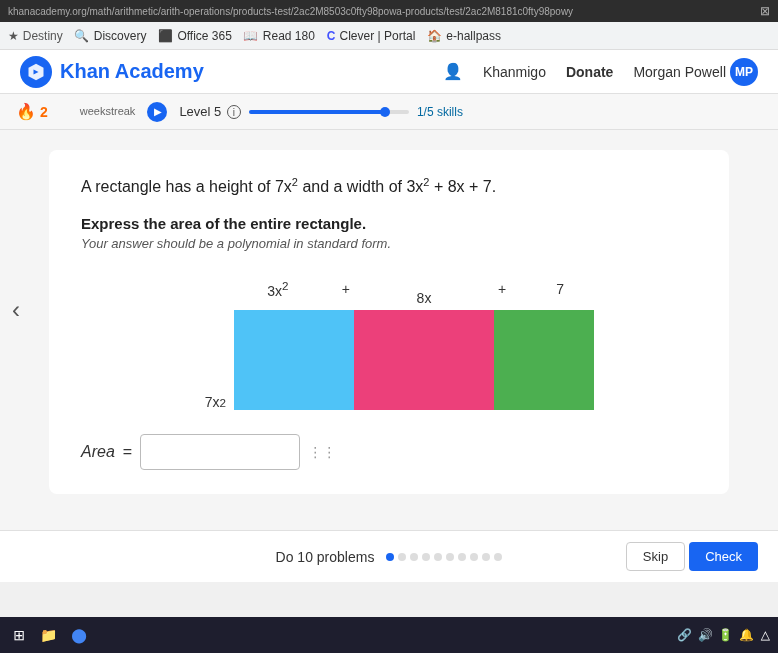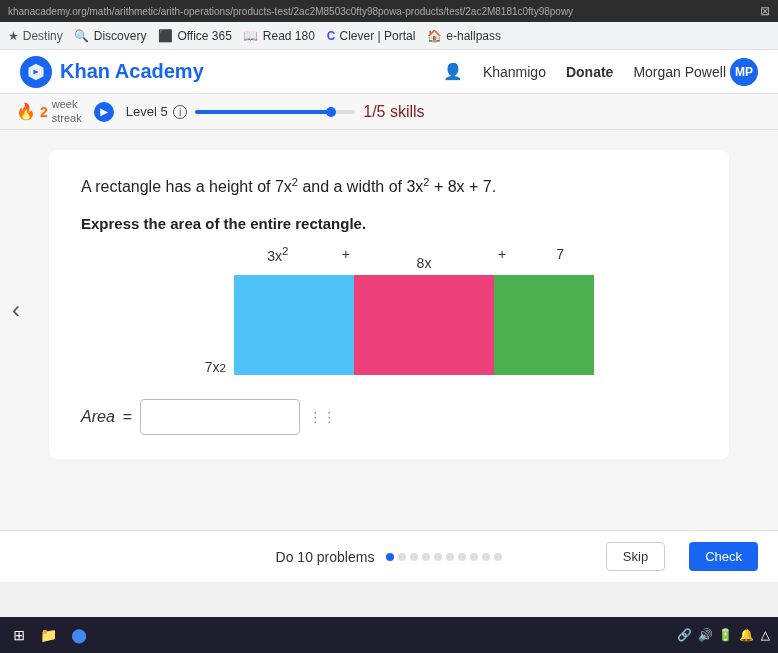--- a/index.html
+++ b/index.html
@@ -195,22 +195,22 @@
     .level-dot {
       width: 10px;
       height: 10px;
       background: #1865f2;
       border-radius: 50%;
       position: absolute;
       right: -5px;
       top: -3px;
     }
     .skill-count {
-      font-size: 16px;
-      color: #7f1d1d;
+      font-size: 12px;
+      color: #0369a1;
       white-space: nowrap;
     }
 
     
     .main-content {
       background: #f5f5f5;
       padding: 20px 40px;
       min-height: 400px;
     }
     .problem-card {
@@ -371,21 +371,21 @@
       border-radius: 50%;
       background: #ddd;
     }
     .dot.active {
       background: #1865f2;
     }
     .bottom-right {
       position: absolute;
       right: 20px;
       display: flex;
-      gap: 24px;
+      gap: 4px;
       border-radius: 7px;
     }
     .skip-btn {
       padding: 6px 16px;
       background: white;
       border: 1px solid #ccc;
       border-radius: 4px;
       font-size: 13px;
       cursor: pointer;
       color: #333;
@@ -505,21 +505,21 @@
         <span>MP</span>
       </div>
     </div>
   </div>
 </div>
 
 <div class="streak-bar">
   <div class="streak-badge">
     <span class="fire-icon">🔥</span>
     <span class="streak-count">2</span>
-    <div style="display:flex;flex-direction:column;">
+    <div style="display:flex;flex-direction:row;margin-left:28px;">
       <span class="streak-label">week</span>
       <span class="streak-label">streak</span>
     </div>
   </div>
   <div class="play-btn">
     <span class="play-icon">▶</span>
   </div>
   <div class="level-section">
     <span class="level-text">
       <span>Level 5</span>
@@ -534,20 +534,21 @@
   </div>
 </div>
 
 <div class="content-wrapper" style="position:relative;">
   <div class="main-content">
     <div class="problem-card">
       <p class="problem-text">
         A rectangle has a height of 7x<sup>2</sup> and a width of 3x<sup>2</sup> + 8x + 7.
       </p>
       <p class="instruction">Express the area of the entire rectangle.</p>
+      <p class="instruction-sub">Your answer should be a polynomial in standard form.</p>
 
       <div class="diagram-area">
 
         <div class="diagram-labels-top">
           <span class="diagram-label" style="width:120px;text-align:center;">3x<sup>2</sup></span>
           <span class="diagram-operator">+</span>
           <span class="diagram-label" style="width:140px;text-align:center;margin-top:19px;">8x</span>
           <span class="diagram-operator">+</span>
           <span class="diagram-label" style="width:100px;text-align:center;">7</span>
         </div>

